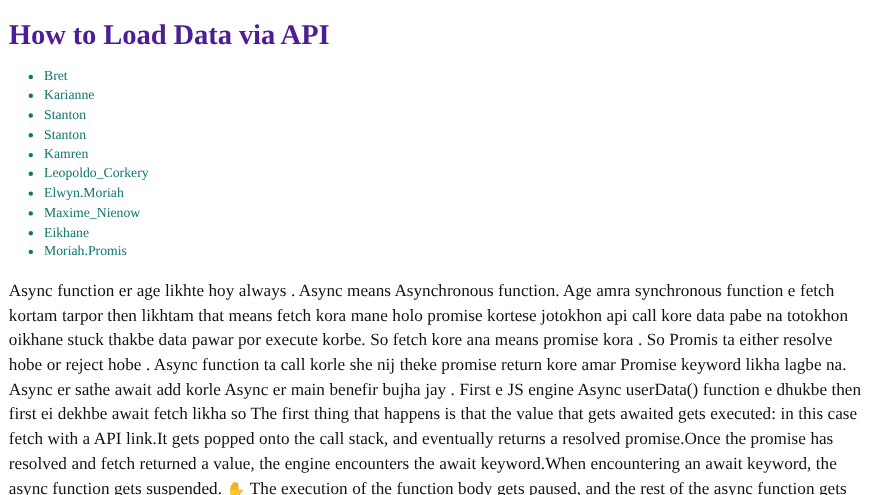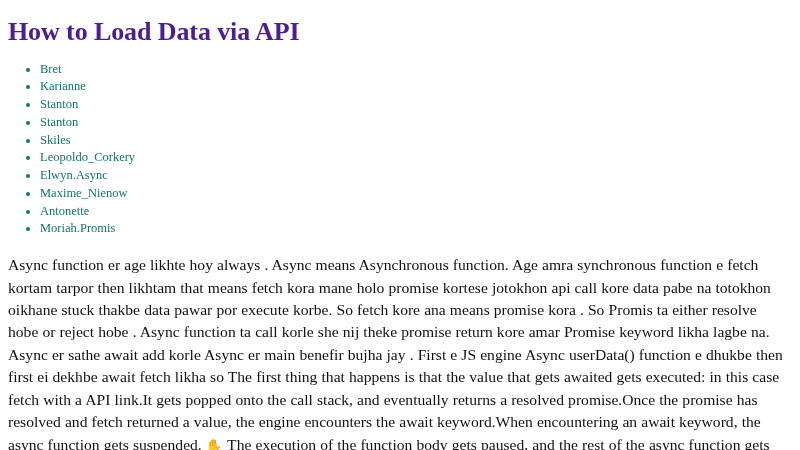--- a/index.html
+++ b/index.html
@@ -63,23 +63,23 @@
 
 <div class="page">
 
   <h1 class="page-title">How to Load Data via API</h1>
 
   <ul class="user-list">
     <li>Bret</li>
     <li>Karianne</li>
     <li>Stanton</li>
     <li>Stanton</li>
-    <li>Skiles</li>
+    <li>Kamren</li>
     <li>Leopoldo_Corkery</li>
-    <li>Elwyn.Async</li>
+    <li>Elwyn.Moriah</li>
     <li>Maxime_Nienow</li>
-    <li>Antonette</li>
+    <li>Eikhane</li>
     <li>Moriah.Promis</li>
   </ul>
 
   <p class="article-body"><span>Async function er age likhte hoy always . Async means Asynchronous function. Age amra synchronous function e fetch kortam tarpor then likhtam that means fetch kora mane holo promise kortese jotokhon api call kore data pabe na totokhon oikhane stuck thakbe data pawar por execute korbe. So fetch kore ana means promise kora . So Promis ta either resolve hobe or reject hobe . Async function ta call korle she nij theke promise return kore amar Promise keyword likha lagbe na. Async er sathe await add korle Async er main benefir bujha jay . First e JS engine Async userData() function e dhukbe then first ei dekhbe await fetch likha so The first thing that happens is that the value that gets awaited gets executed: in this case fetch with a API link.It gets popped onto the call stack, and eventually returns a resolved promise.Once the promise has resolved and fetch returned a value, the engine encounters the await keyword.When encountering an await keyword, the async function gets suspended. </span><span class="hand-emoji">✋</span><span> The execution of the function body gets paused, and the rest of the async function gets run in a microtask instead of a regular task! Eikhane then displayUser data function er kaaj sesh kore then userData abar callstack e pop kore then oitar bhitore API link fetch er value JSON e convert hoy but sheikhaneo ekta await keyword ase . So tokhon abar Async function suspended hoye jay but as there is no more task left to do outside the function she abar back kore JSON e data convert kore userData().then(data=&gt;{displayUser(data);}) e jabe then data page e dekhabe.</span></p>
 
 </div>
 
 </body></html>

